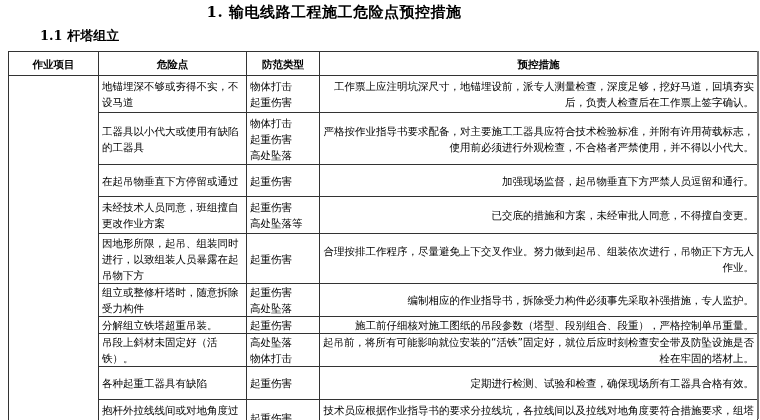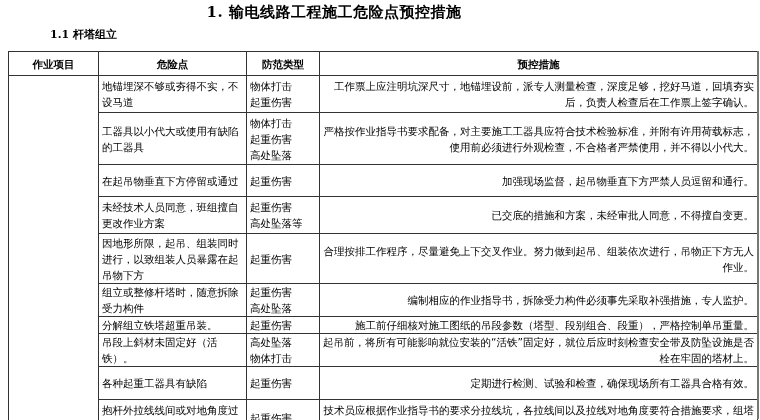--- a/index.html
+++ b/index.html
@@ -10,23 +10,23 @@
       color: #000;
       position: relative;
     }
     .title {
       position: absolute; left: 0; top: 3px; width: 668px;
       text-align: center;
       font-family: "DejaVu Serif", "Liberation Serif", serif;
       font-weight: bold; font-size: 15px; letter-spacing: 0.5px;
     }
     .subtitle {
-      position: absolute; left: 50px; top: 27px;
+      position: absolute; left: 40px; top: 27px;
       font-family: "DejaVu Serif", "Liberation Serif", serif;
-      font-weight: bold; font-size: 11px;
+      font-weight: bold; font-size: 13px;
     }
     table.risk {
       position: absolute; left: 8px; top: 51px;
       border-collapse: collapse; table-layout: fixed;
       width: 749px;
       font-size: 10.5px; line-height: 16px;
     }
     table.risk th, table.risk td {
       border: 1px solid #333;
       padding: 0 3px;

